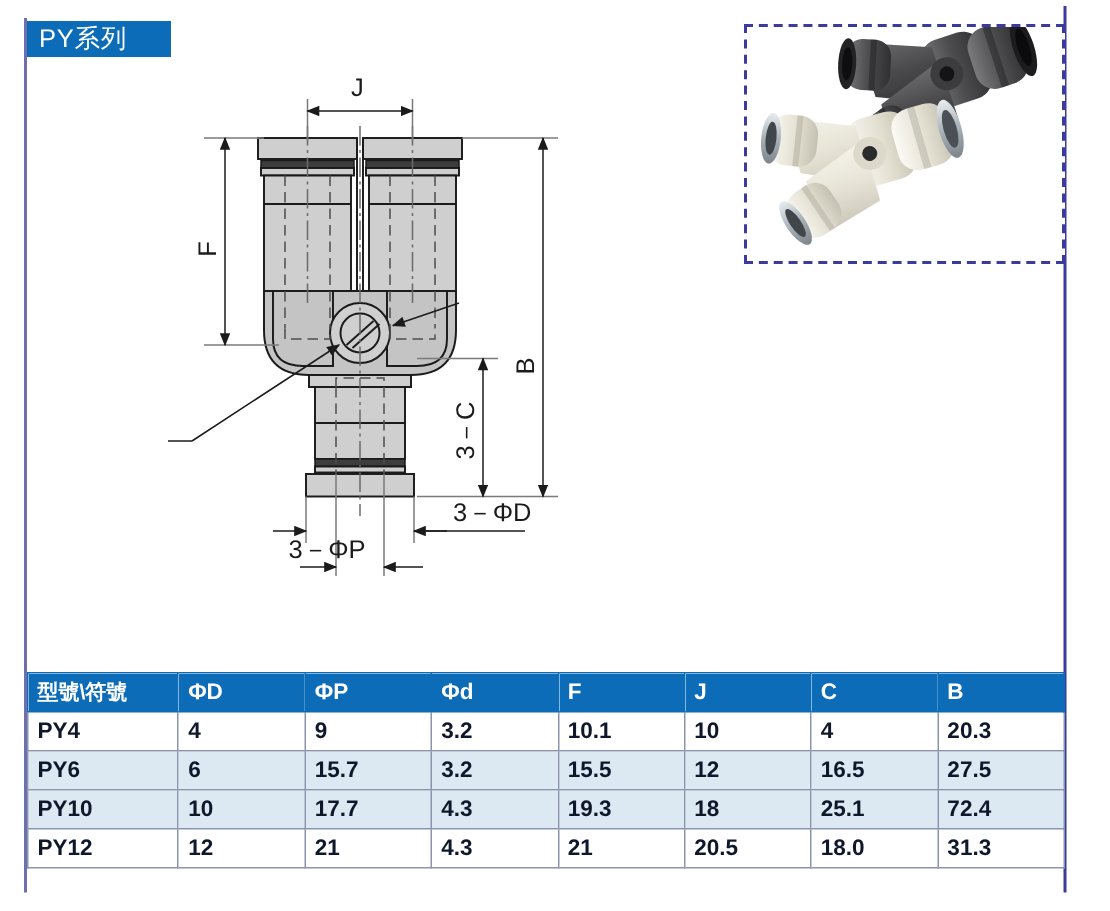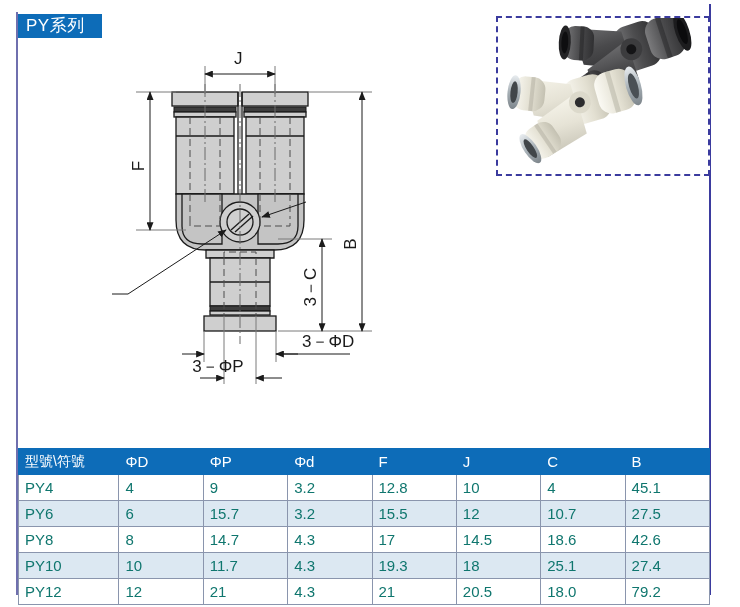--- a/index.html
+++ b/index.html
@@ -13,21 +13,21 @@
   }
   .page{position:absolute;inset:0;}
 
   
   .rule-left{position:absolute;left:16px;top:12px;width:2px;height:583px;background:#6f6fae;}
   .rule-right{position:absolute;left:709px;top:4px;width:2px;height:591px;background:#3b3b9e;}
 
   
   .title-tag{
     position:absolute;left:18px;top:14px;
-    width:84px;height:24px;
+    width:96px;height:24px;
     background:#0d6cb8;
     color:#ffffff;
     font-size:17px;line-height:24px;
     padding-left:8px;
     letter-spacing:.5px;
     box-sizing:border-box;
     white-space:nowrap;
   }
 
   
@@ -52,33 +52,33 @@
     width:692px;
     border-collapse:collapse;
     table-layout:fixed;
     font-size:15px;
   }
   .spec-table th,.spec-table td{
     border:1px solid #8a95ad;
     height:26px;
     padding:0 0 0 6px;
     text-align:left;
-    font-weight:normal;
+    font-weight:bold;
     white-space:nowrap;
     overflow:hidden;
     box-sizing:border-box;
   }
   .spec-table thead th{
     background:#0d6cb8;
     color:#ffffff;
     border-color:#0d6cb8;
     font-size:15px;
   }
   .spec-table thead th.model-head{font-size:14px;letter-spacing:0;}
-  .spec-table tbody tr td{background:#ffffff;color:#0f766e;}
+  .spec-table tbody tr td{background:#ffffff;color:#0f172a;}
   .spec-table tbody tr.alt td{background:#dce8f2;}
   .col-model{width:100px;}
   .col-v{width:84px;}
 </style>
 </head>
 <body>
 
 <div class="page">
 
   <div class="rule-left"></div>
@@ -304,61 +304,51 @@
         <th>C</th>
         <th>B</th>
       </tr>
     </thead>
     <tbody>
       <tr>
         <td>PY4</td>
         <td>4</td>
         <td>9</td>
         <td>3.2</td>
-        <td>12.8</td>
+        <td>10.1</td>
         <td>10</td>
         <td>4</td>
-        <td>45.1</td>
+        <td>20.3</td>
       </tr>
       <tr class="alt">
         <td>PY6</td>
         <td>6</td>
         <td>15.7</td>
         <td>3.2</td>
         <td>15.5</td>
         <td>12</td>
-        <td>10.7</td>
+        <td>16.5</td>
         <td>27.5</td>
-      </tr>
-      <tr>
-        <td>PY8</td>
-        <td>8</td>
-        <td>14.7</td>
-        <td>4.3</td>
-        <td>17</td>
-        <td>14.5</td>
-        <td>18.6</td>
-        <td>42.6</td>
       </tr>
       <tr class="alt">
         <td>PY10</td>
         <td>10</td>
-        <td>11.7</td>
+        <td>17.7</td>
         <td>4.3</td>
         <td>19.3</td>
         <td>18</td>
         <td>25.1</td>
-        <td>27.4</td>
+        <td>72.4</td>
       </tr>
       <tr>
         <td>PY12</td>
         <td>12</td>
         <td>21</td>
         <td>4.3</td>
         <td>21</td>
         <td>20.5</td>
         <td>18.0</td>
-        <td>79.2</td>
+        <td>31.3</td>
       </tr>
     </tbody>
   </table>
 
 </div>
 
 </body></html>

